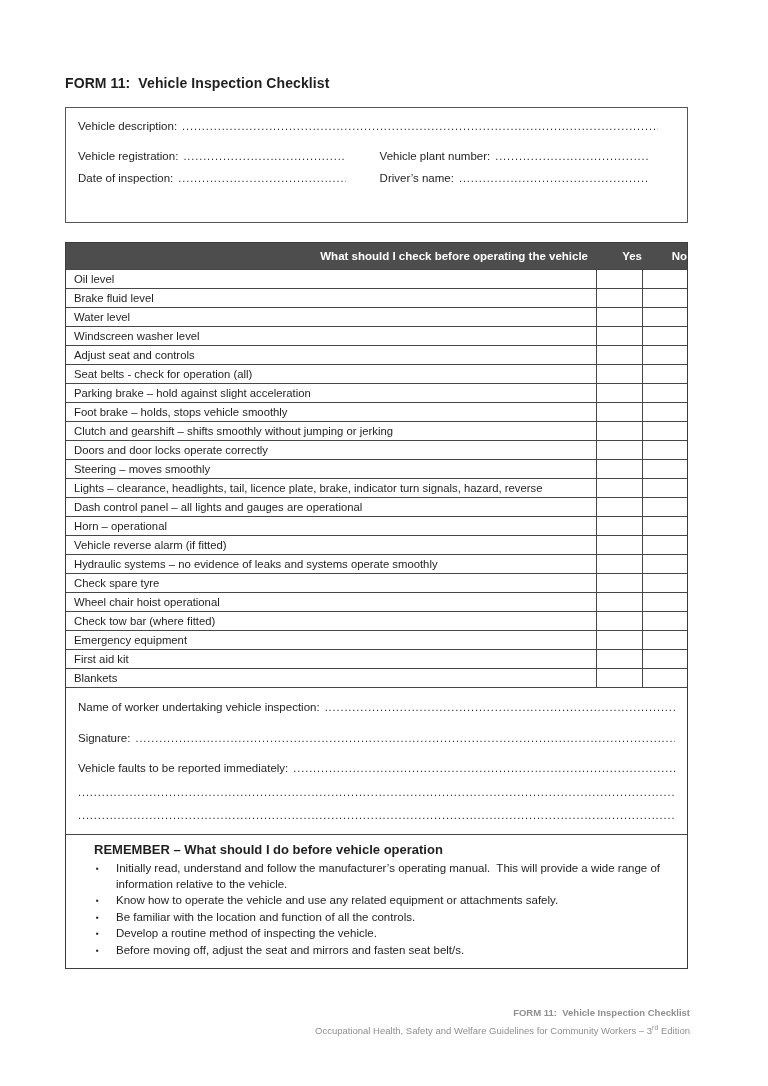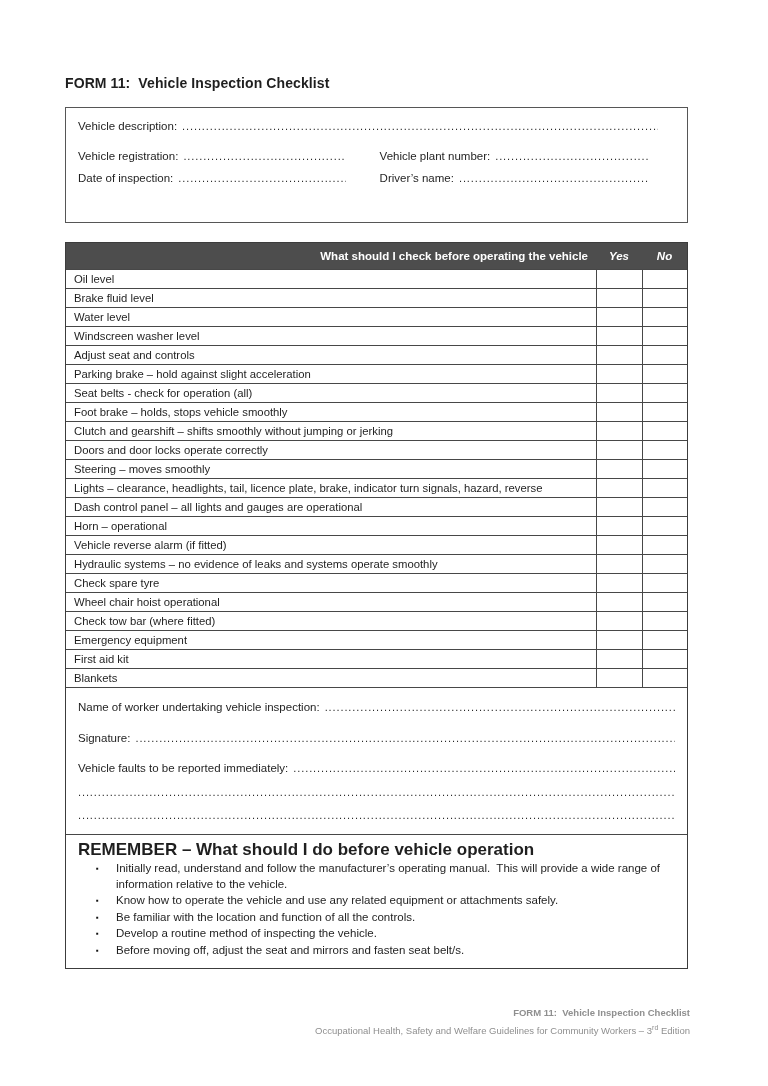--- a/index.html
+++ b/index.html
@@ -48,21 +48,21 @@
   #main-box{
     position:absolute;left:65px;top:242px;width:623px;
     border:1.5px solid var(--outer-border);box-sizing:border-box;
   }
   table.checklist{width:100%;border-collapse:collapse;table-layout:fixed;}
   table.checklist th{
     background:var(--header-bg);color:var(--header-text);
     font-size:11.5px;font-weight:bold;height:26px;vertical-align:middle;
   }
   th.qcol{text-align:right;padding:0 8px;}
-  th.yescol,th.nocol{text-align:center;padding:0;font-style:italic;}
+  th.yescol,th.nocol{text-align:right;padding:0;}
   col.c-yes{width:46px;}
   col.c-no{width:45px;}
   table.checklist td{
     border-top:1px solid var(--border);
     box-sizing:border-box;height:19px;
     padding:1px 8px;line-height:14.6px;vertical-align:middle;
     font-size:11.3px;
   }
   td.yes,td.no{border-left:1px solid var(--border);padding:0;}
   tbody tr:last-child td{border-bottom:1px solid var(--border);}
@@ -72,21 +72,21 @@
   #signoff .frow{line-height:15px;}
   #signoff .r1{margin-top:8px;}
   #signoff .r2{margin-top:16px;}
   #signoff .r3{margin-top:15px;justify-content:space-between;}
   #signoff .r4{margin-top:9px;}
   #signoff .r5{margin-top:8px;}
   #signoff .dots.fullline{margin-left:0;}
 
   
   #remember{border-top:1px solid var(--border);padding:7px 10px 9px 12px;}
-  #remember-title{font-size:17px;font-weight:bold;margin:0 0 3px 0;line-height:16px;}
+  #remember-title{font-size:13px;font-weight:bold;margin:0 0 3px 16px;line-height:16px;}
   #remember-list{list-style:none;margin:0;padding:0;}
   #remember-list li{display:flex;margin:1px 0;font-size:11.5px;line-height:15.5px;}
   #remember-list .marker{
     width:20px;margin-left:18px;flex:0 0 auto;
     font-size:8px;line-height:15.5px;color:#111;
   }
   #remember-list .btext{max-width:545px;}
 
   
   #footer{
@@ -162,26 +162,26 @@
           <td class="q">Windscreen washer level</td>
           <td class="yes"></td>
           <td class="no"></td>
         </tr>
         <tr>
           <td class="q">Adjust seat and controls</td>
           <td class="yes"></td>
           <td class="no"></td>
         </tr>
         <tr>
+          <td class="q">Seat belts - check for operation (all)</td>
+          <td class="yes"></td>
+          <td class="no"></td>
+        </tr>
+        <tr>
           <td class="q">Parking brake – hold against slight acceleration</td>
-          <td class="yes"></td>
-          <td class="no"></td>
-        </tr>
-        <tr>
-          <td class="q">Seat belts - check for operation (all)</td>
           <td class="yes"></td>
           <td class="no"></td>
         </tr>
         <tr>
           <td class="q">Foot brake – holds, stops vehicle smoothly</td>
           <td class="yes"></td>
           <td class="no"></td>
         </tr>
         <tr>
           <td class="q">Clutch and gearshift – shifts smoothly without jumping or jerking</td>

